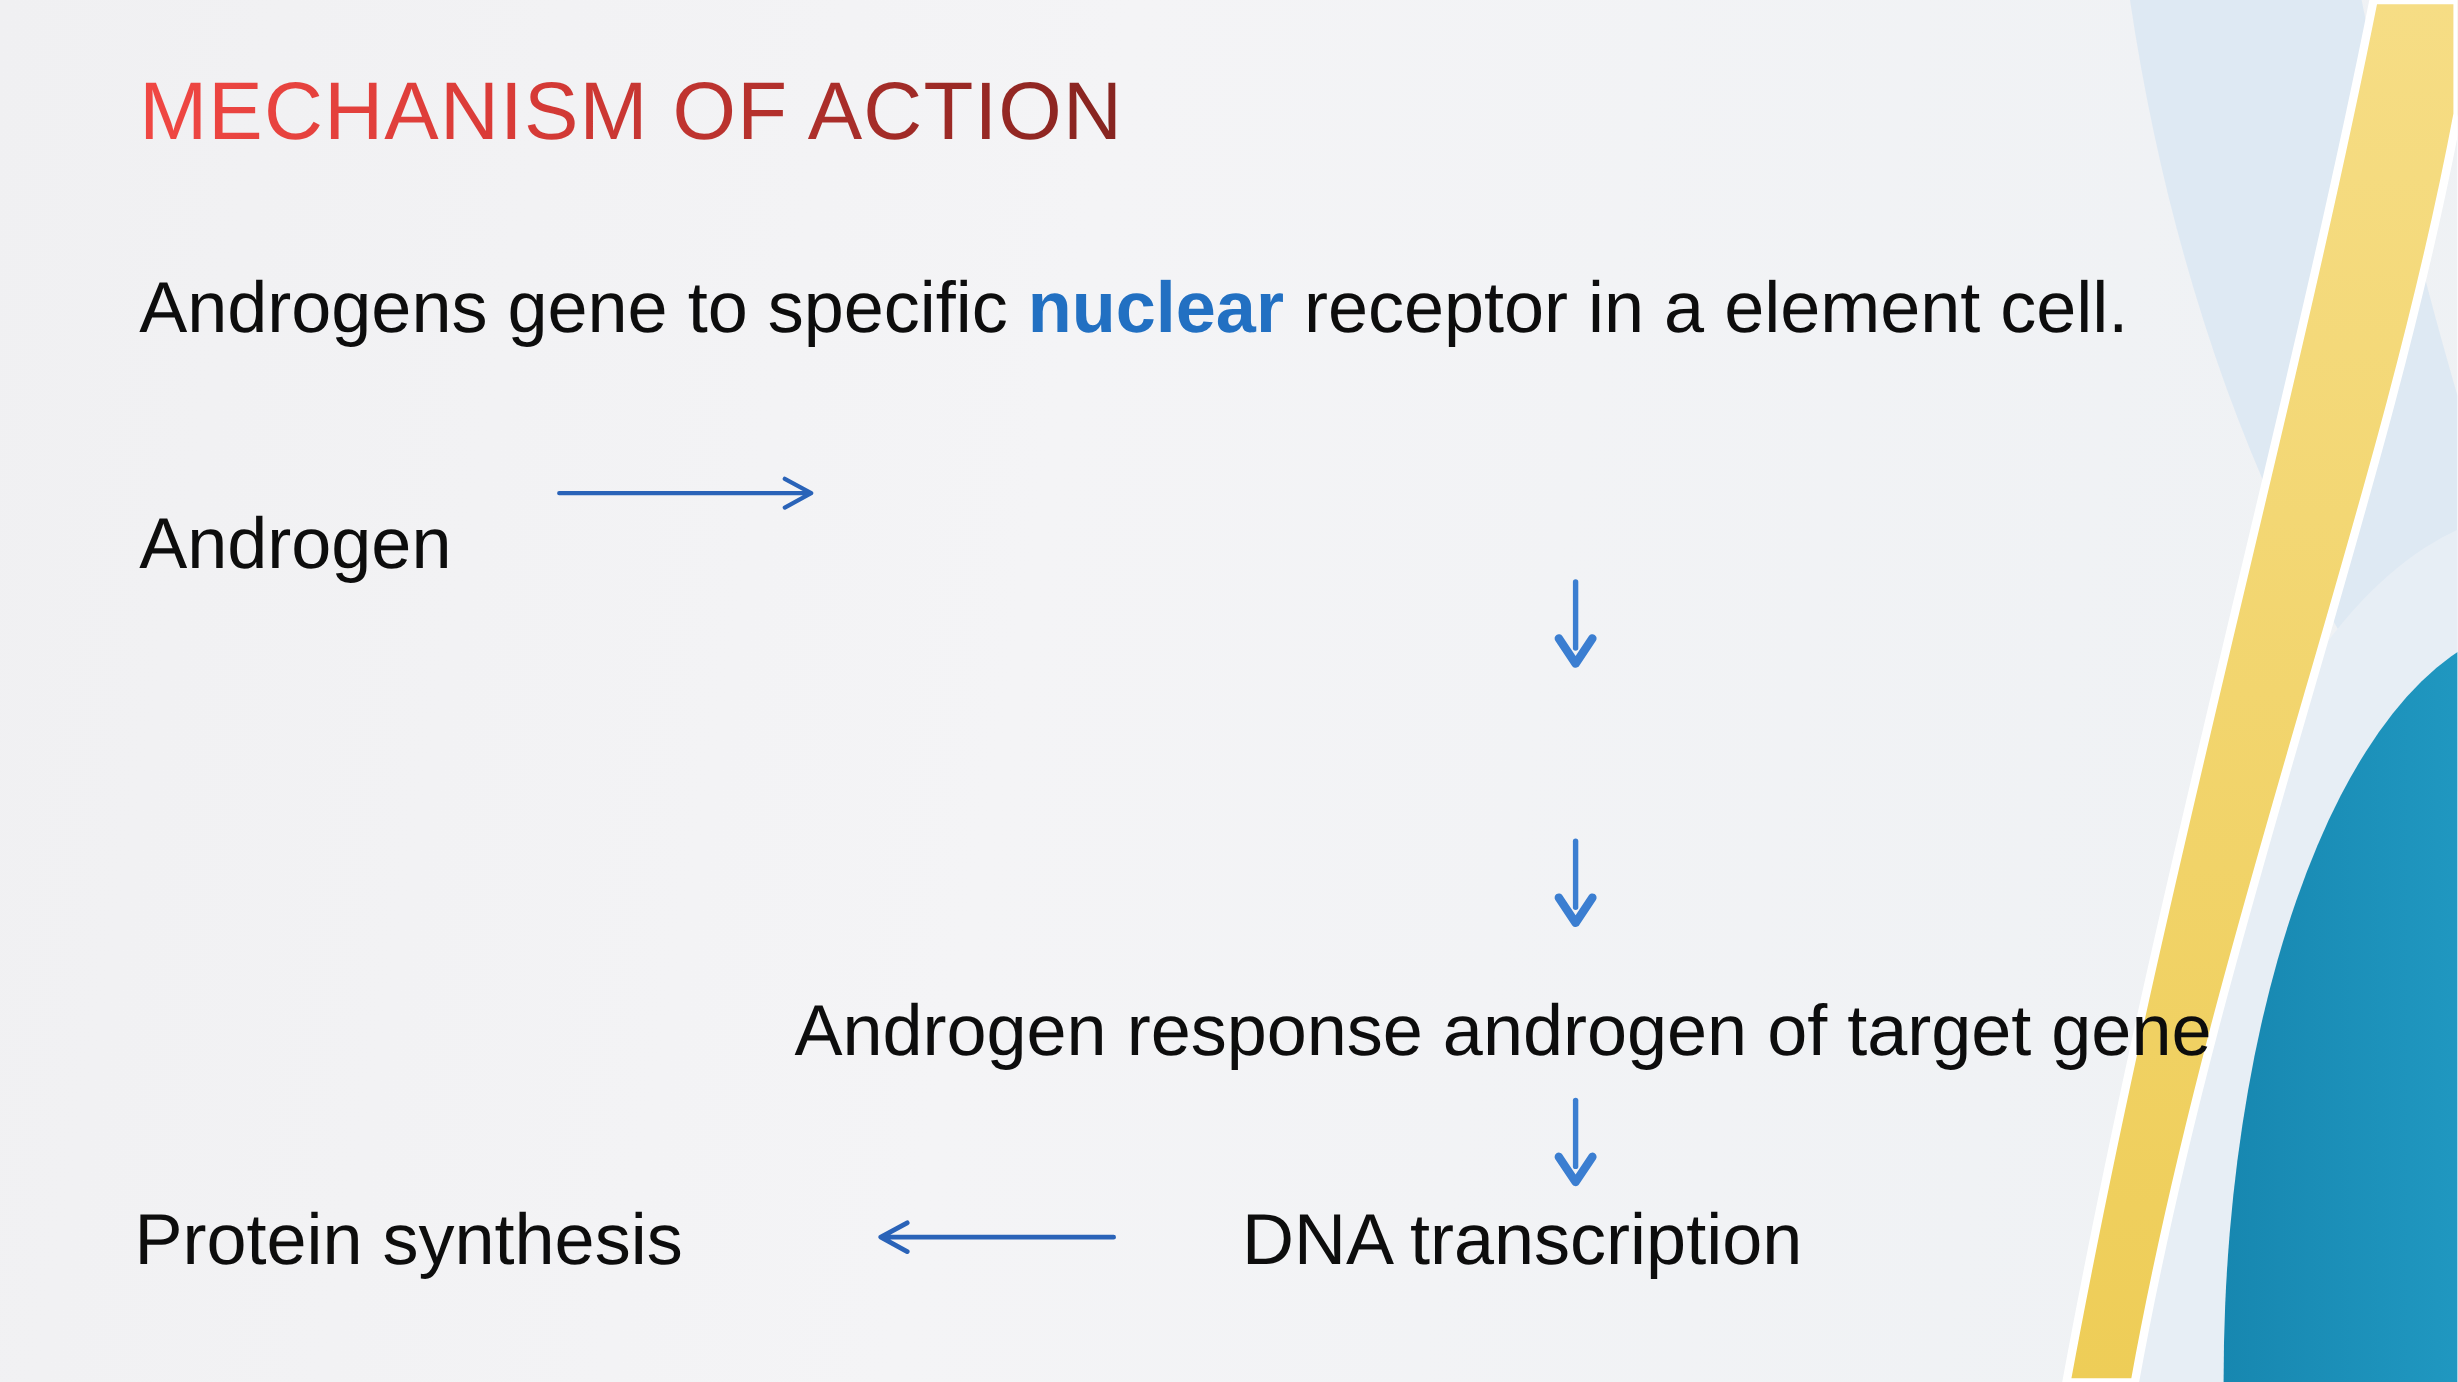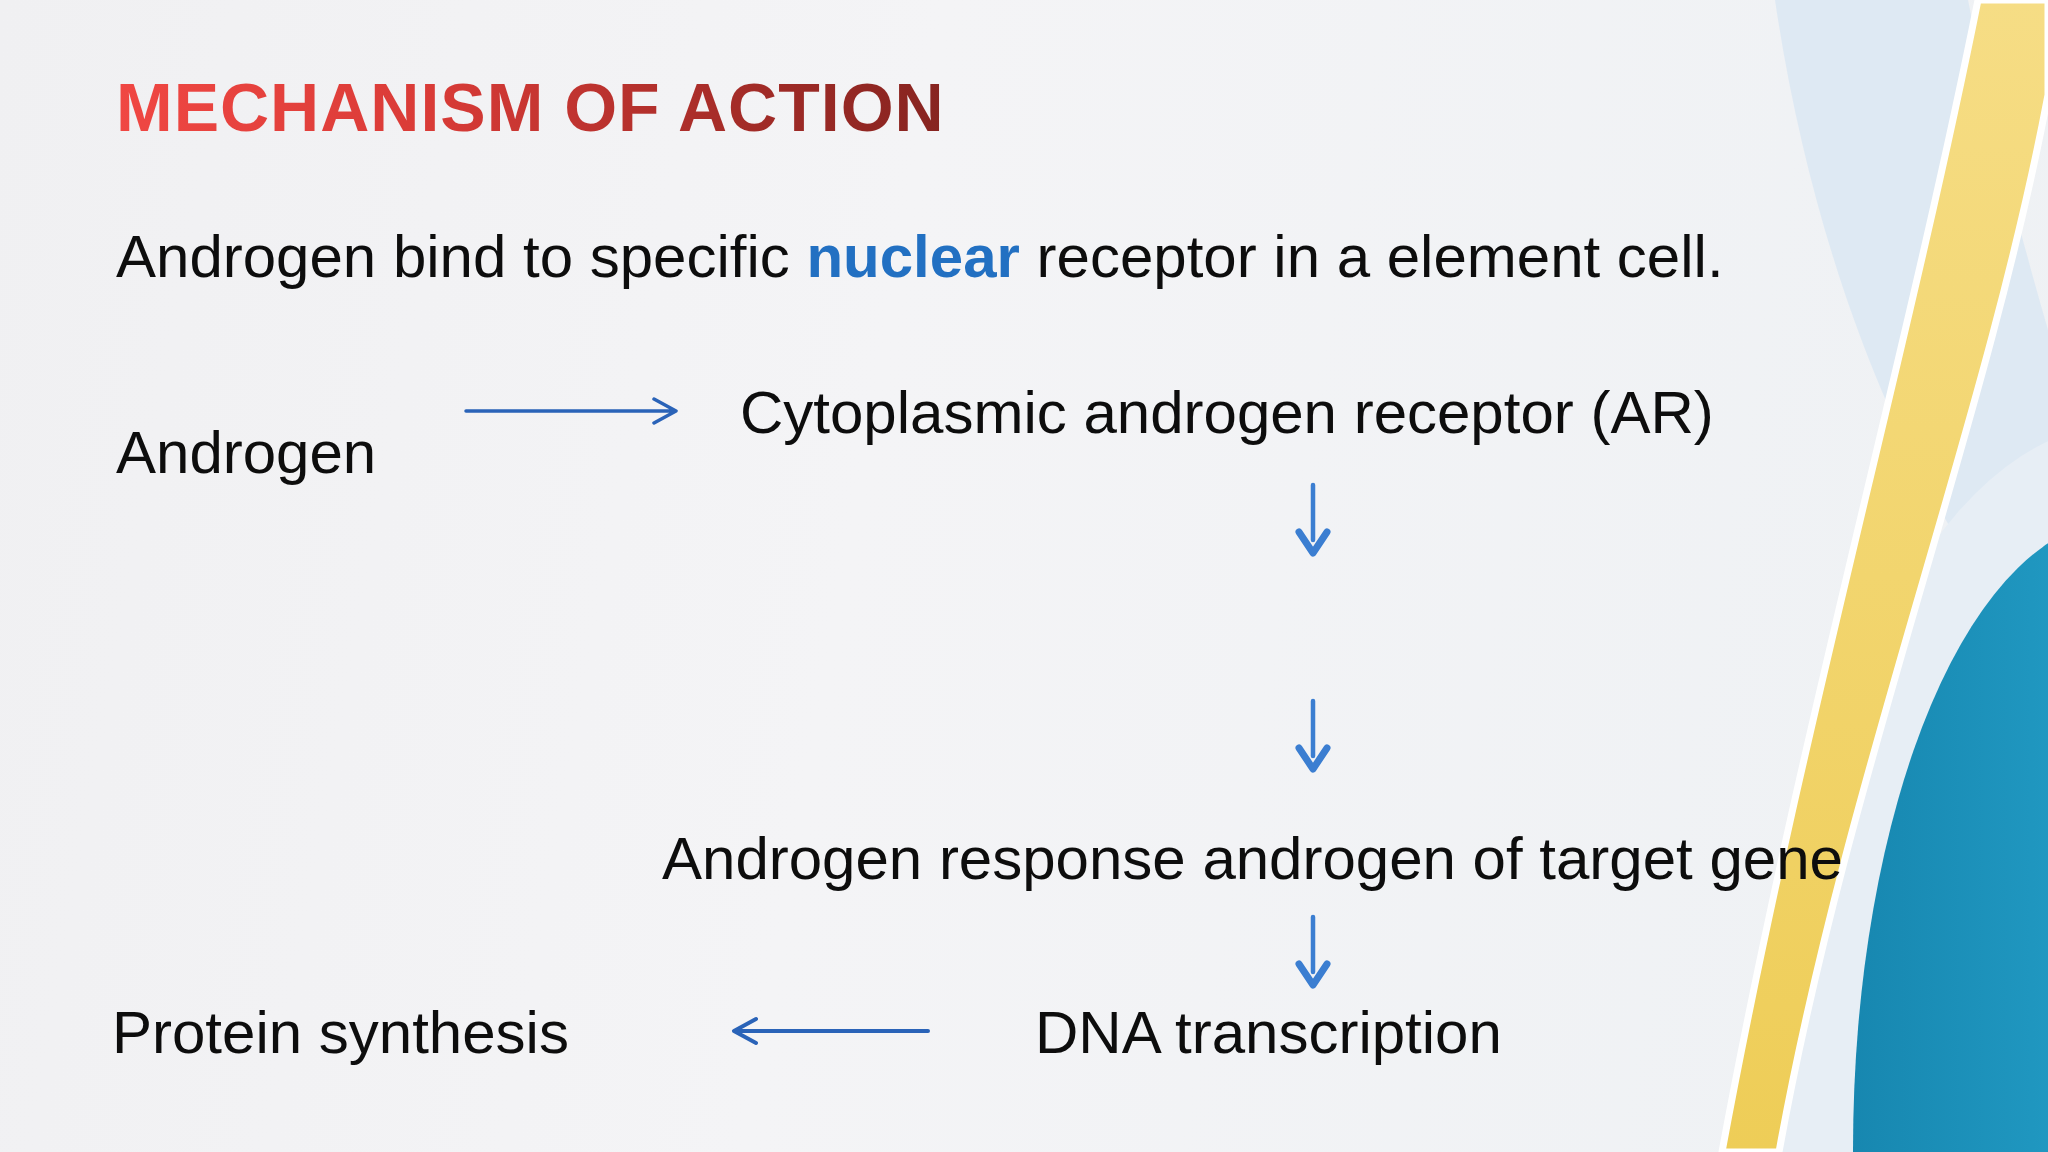--- a/index.html
+++ b/index.html
@@ -5,21 +5,21 @@
   html,body{margin:0;padding:0;}
   body{width:2048px;height:1152px;overflow:hidden;
        font-family:"Liberation Sans","DejaVu Sans",sans-serif;}
   .slide{position:relative;width:2048px;height:1152px;
          background:linear-gradient(100deg,#f0f0f2 0%,#f4f4f6 42%,#eef1f4 100%);
          color:#0d0d0d;}
   .decor{position:absolute;left:0;top:0;width:2048px;height:1152px;z-index:0;}
   .content{position:absolute;left:0;top:0;width:2048px;height:1152px;z-index:1;}
 
   .abs{position:absolute;white-space:nowrap;}
-  .title{left:116px;top:68px;font-size:68px;font-weight:bold;letter-spacing:1px;
+  .title{left:116px;top:54px;font-size:68px;font-weight:normal;letter-spacing:1px;
          color:#c03330;
          background:linear-gradient(90deg,#f04743 0%,#d93b37 38%,#a82d29 72%,#862420 100%);
          -webkit-background-clip:text;background-clip:text;
          -webkit-text-fill-color:transparent;}
   .body-text{font-size:60px;line-height:1.1;}
   .intro{left:116px;top:224px;}
   .hl{color:#2270c2;font-weight:bold;}
 
   .lbl-androgen{left:116px;top:380px;margin-top:40px;}
   .lbl-cyto{left:740px;top:380px;}
@@ -54,29 +54,28 @@
     <path d="M1775,0 L1968,0 C1998,150 2022,240 2048,330 L2048,660 C1925,530 1818,290 1775,0 Z" fill="#dce8f3" opacity="0.9"></path>
     <ellipse cx="2120" cy="1150" rx="341" ry="725" fill="#e7eef5"></ellipse>
     <ellipse cx="2120" cy="1150" rx="267" ry="630" fill="url(#tealGrad)"></ellipse>
     <path d="M1978,0 L2048,0 L2048,95 C1985,430 1848,770 1779,1152 L1722,1152 C1798,740 1906,360 1978,0 Z" fill="url(#goldGrad)" stroke="#ffffff" stroke-width="7"></path>
   </svg>
 
   <div class="content">
 
     <div class="abs title">MECHANISM OF ACTION</div>
 
-    <div class="abs body-text intro"><span>Androgen bind to specific </span><span class="hl">nuclear</span><span> receptor in a element cell.</span></div>
+    <div class="abs body-text intro"><span>Androgens gene to specific </span><span class="hl">nuclear</span><span> receptor in a element cell.</span></div>
 
     <div class="abs body-text lbl-androgen">Androgen</div>
 
     <svg class="abs arrow h-arrow" width="222" height="38" viewBox="0 0 222 38" aria-hidden="true">
       <path d="M4,19 H210 M192,7 L214,19 L192,31" fill="none" stroke="#2a63b8" stroke-width="3.5" stroke-linecap="round" stroke-linejoin="round"></path>
     </svg>
 
-    <div class="abs body-text lbl-cyto">Cytoplasmic androgen receptor (AR)</div>
 
     <svg class="abs arrow d-arrow-1" width="44" height="76" viewBox="0 0 44 76" aria-hidden="true">
       <path d="M22,3 V58" fill="none" stroke="#3b7ed1" stroke-width="4.5" stroke-linecap="round"></path>
       <path d="M8,50 L22,71 L36,50" fill="none" stroke="#3b7ed1" stroke-width="7" stroke-linecap="round" stroke-linejoin="round"></path>
     </svg>
 
 
     <svg class="abs arrow d-arrow-2" width="44" height="76" viewBox="0 0 44 76" aria-hidden="true">
       <path d="M22,3 V58" fill="none" stroke="#3b7ed1" stroke-width="4.5" stroke-linecap="round"></path>
       <path d="M8,50 L22,71 L36,50" fill="none" stroke="#3b7ed1" stroke-width="7" stroke-linecap="round" stroke-linejoin="round"></path>

